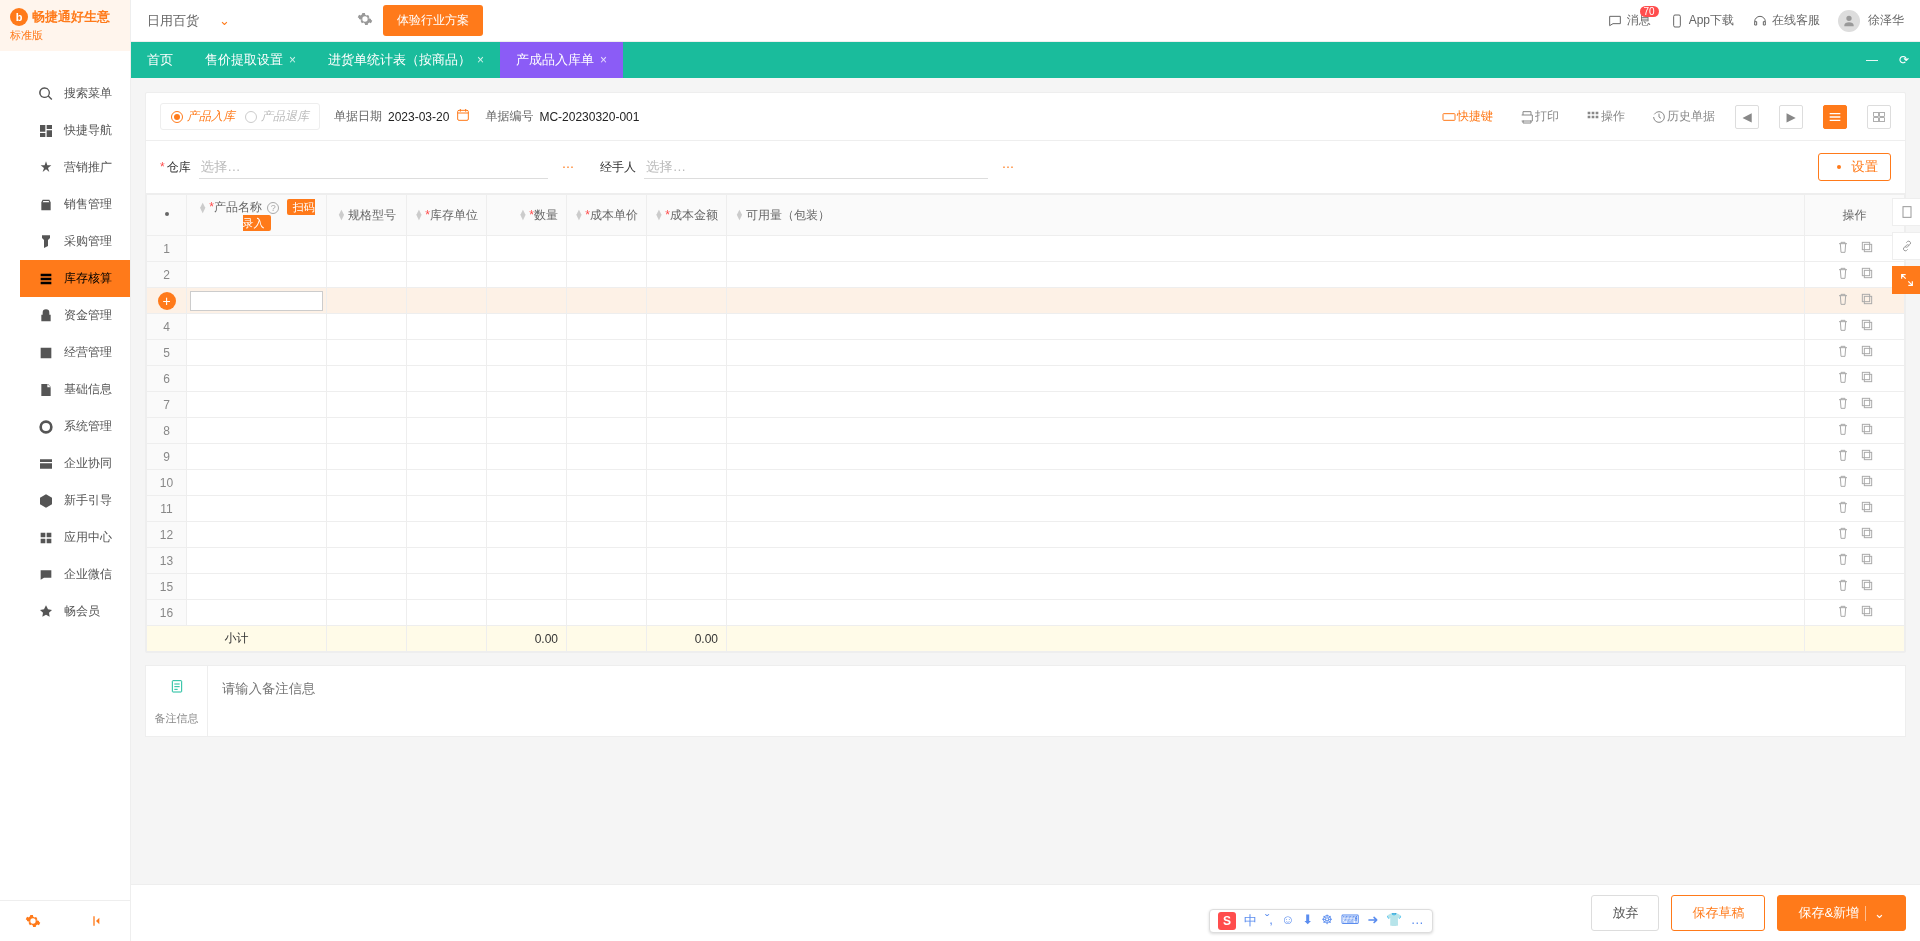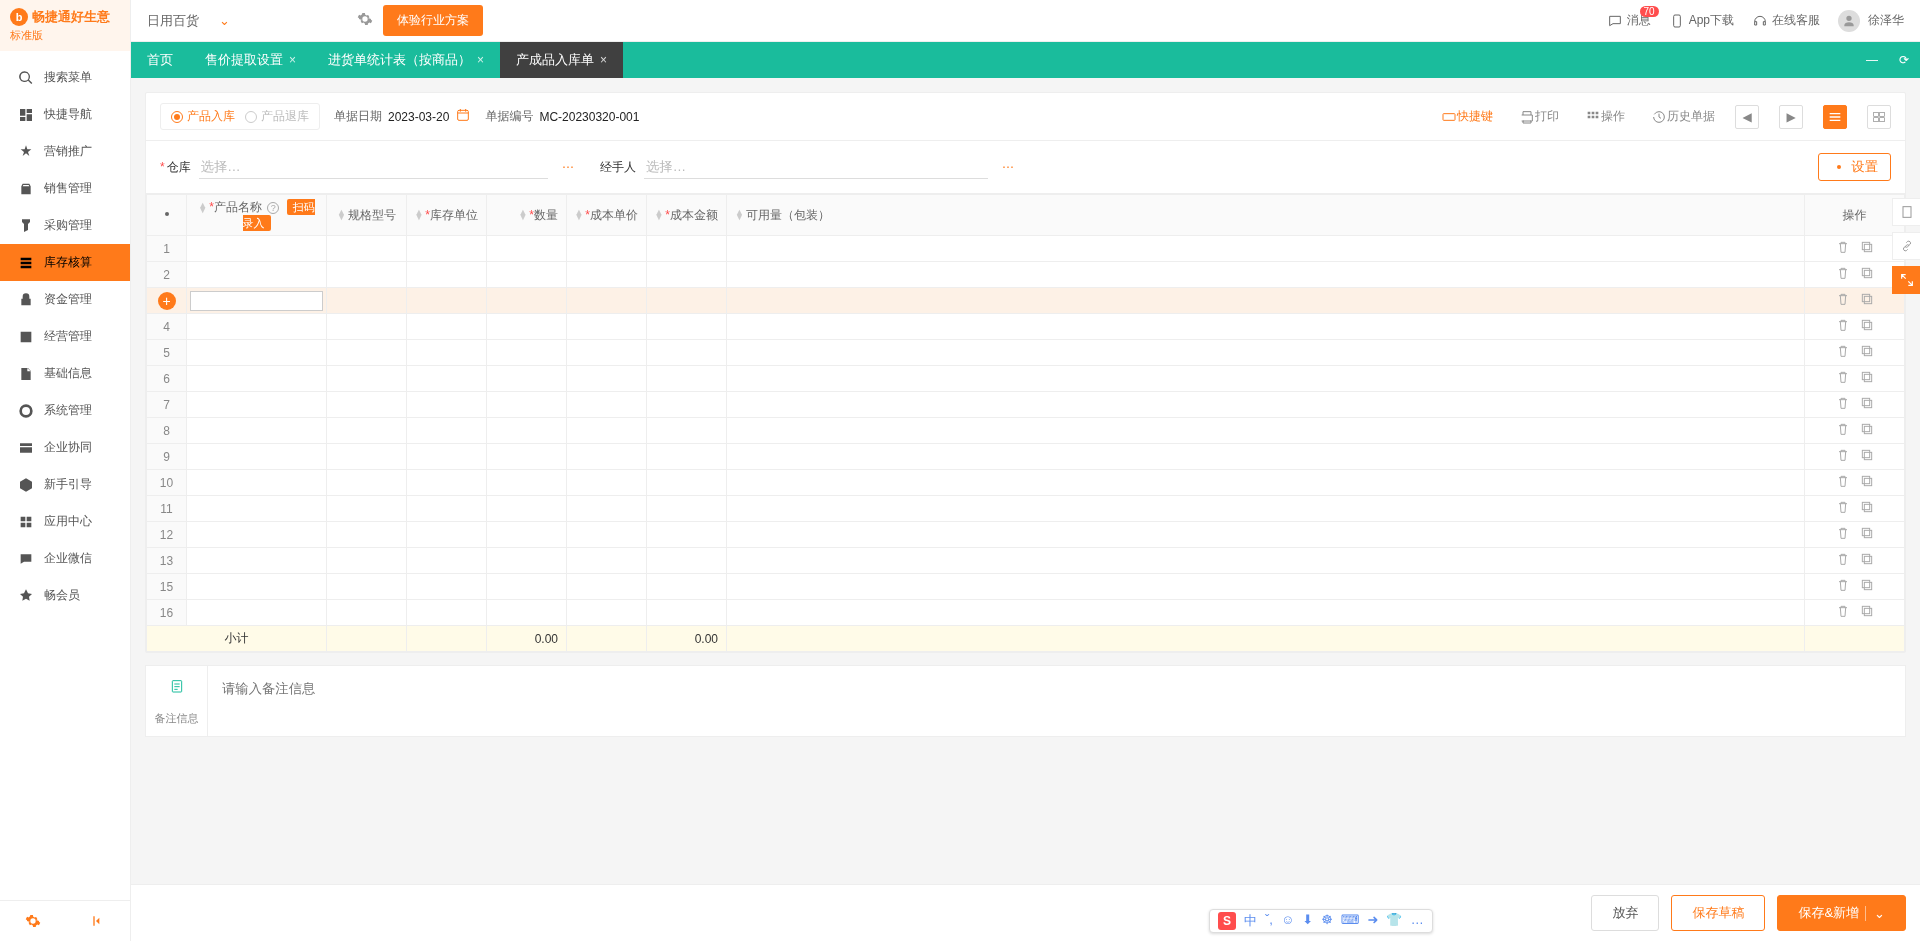--- a/index.html
+++ b/index.html
@@ -7,21 +7,21 @@
 
 .app { display: flex; height: 941px; width: 1920px; }
 
 
 .sidebar { width: 131px; background: #fff; display: flex; flex-direction: column; border-right: 1px solid #eee; }
 .logo-area { padding: 8px 10px; background: #fff5ed; }
 .logo-row { display: flex; align-items: center; gap: 4px; }
 .logo-icon { width: 18px; height: 18px; background: #ff7a1a; border-radius: 50%; display: flex; align-items: center; justify-content: center; color: #fff; font-weight: bold; font-size: 11px; }
 .logo-text { color: #ff7a1a; font-size: 13px; font-weight: bold; }
 .logo-sub { color: #ff7a1a; font-size: 11px; margin-top: 2px; }
-.sidebar-menu { flex: 1; padding-top: 8px; }
+.sidebar-menu { flex: 1; padding-top: 24px; margin-left: 20px; }
 .sidebar-item { display: flex; align-items: center; gap: 10px; padding: 10px 18px; cursor: pointer; color: #555; }
 .sidebar-item.active { background: #ff7a1a; color: #000000; }
 .sidebar-item .icon { width: 16px; height: 16px; display: flex; align-items: center; justify-content: center; }
 .sidebar-footer { display: flex; border-top: 1px solid #eee; }
 .sidebar-footer-item { flex: 1; padding: 12px; display: flex; align-items: center; justify-content: center; color: #ff7a1a; cursor: pointer; }
 
 
 .main { flex: 1; display: flex; flex-direction: column; position: relative; }
 
 
@@ -31,32 +31,32 @@
 .gear-top { color: #999; margin: 0 10px; cursor: pointer; }
 .top-btn { background: #ff7a1a; color: #fff; border: none; padding: 7px 14px; border-radius: 3px; cursor: pointer; font-size: 12px; }
 .top-spacer { flex: 1; }
 .top-link { display: flex; align-items: center; gap: 4px; color: #666; margin-left: 18px; cursor: pointer; font-size: 12px; position: relative; }
 .badge { position: absolute; top: -6px; right: -8px; background: #ff4d4d; color: #fff; border-radius: 8px; padding: 0 4px; font-size: 10px; }
 .avatar { width: 22px; height: 22px; border-radius: 50%; background: #ddd; display: inline-flex; align-items: center; justify-content: center; color: #999; margin-right: 4px; }
 
 
 .tab-bar { height: 36px; background: #1abc9c; display: flex; align-items: stretch; }
 .tab { display: flex; align-items: center; padding: 0 16px; color: #fff; cursor: pointer; gap: 6px; font-size: 13px; }
-.tab.active { background: #404040; }
+.tab.active { background: #8b5cf6; }
 .tab-close { font-size: 12px; opacity: 0.8; }
 .tab-spacer { flex: 1; }
 .tab-action { width: 32px; display: flex; align-items: center; justify-content: center; color: #fff; cursor: pointer; }
 
 
 .content { flex: 1; padding: 14px; overflow: auto; background: #f5f5f5; display: flex; flex-direction: column; }
 .panel { background: #fff; border: 1px solid #eee; border-radius: 2px; }
 
 
 .toolbar { display: flex; align-items: center; padding: 10px 14px; border-bottom: 1px solid #eee; gap: 14px; }
-.radio-group { display: flex; gap: 10px; border: 1px solid #eee; padding: 4px 10px; border-radius: 3px; }
+.radio-group { display: flex; gap: 10px; border: 1px solid #eee; padding: 4px 10px; border-radius: 3px; font-style: italic; }
 .radio-item { display: flex; align-items: center; gap: 4px; cursor: pointer; color: #bbb; }
 .radio-item.sel { color: #ff7a1a; }
 .radio-circle { width: 12px; height: 12px; border: 1px solid #ccc; border-radius: 50%; display: inline-block; position: relative; }
 .radio-item.sel .radio-circle { border-color: #ff7a1a; }
 .radio-item.sel .radio-circle::after { content: ""; position: absolute; width: 6px; height: 6px; background: #ff7a1a; border-radius: 50%; top: 2px; left: 2px; }
 .field-pair { display: flex; align-items: center; gap: 6px; color: #666; }
 .field-pair .value { color: #222; }
 .date-icon { color: #ff7a1a; }
 .toolbar-spacer { flex: 1; }
 .tb-link { display: flex; align-items: center; color: #888; cursor: pointer; margin-left: 12px; }

